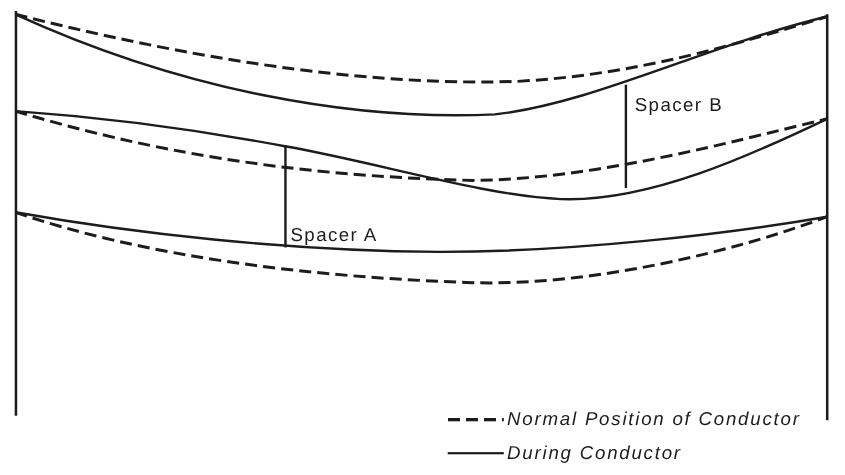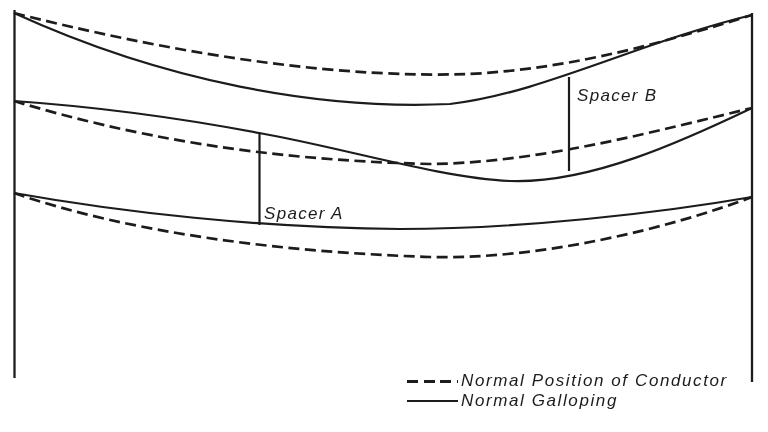--- a/index.html
+++ b/index.html
@@ -22,36 +22,36 @@
   
   .stroke        { fill: none; stroke-linecap: butt; }
   .stroke.solid  { stroke-width: 2.2px; }
   .stroke.dashed { stroke-width: 2.7px; stroke-dasharray: 11 5.5; }
   .stroke.support{ stroke-width: 2.3px; }
   .stroke.spacer { stroke-width: 2.2px; }
 
   
   .spacer-label {
     position: absolute;
-    font-style: italic;
     font-size: 17px;
     letter-spacing: 1.3px;
     color: #1c1c1c;
     white-space: nowrap;
   }
   .spacer-label.a { left: 264px; top: 185px; margin-top: 19px; }
   .spacer-label.b { left: 577px; top: 86px; }
 
   
   .legend {
     position: absolute;
     left: 407px;
     top: 371px;
     display: flex;
     flex-direction: column;
+    gap: 11px;
   }
   .legend-row {
     display: flex;
     align-items: center;
     height: 20px;
   }
   .legend-sample {
     display: inline-block;
     width: 51px;
     flex: 0 0 51px;
@@ -95,17 +95,17 @@
 
   <div class="spacer-label b">Spacer B</div>
 
   <div class="legend">
     <div class="legend-row">
       <span class="legend-sample dashed"></span>
       <span class="legend-label">Normal Position of Conductor</span>
     </div>
     <div class="legend-row">
       <span class="legend-sample solid"></span>
-      <span class="legend-label">Normal Galloping</span>
+      <span class="legend-label">During Conductor</span>
     </div>
   </div>
 
 </div>
 
 </body></html>

